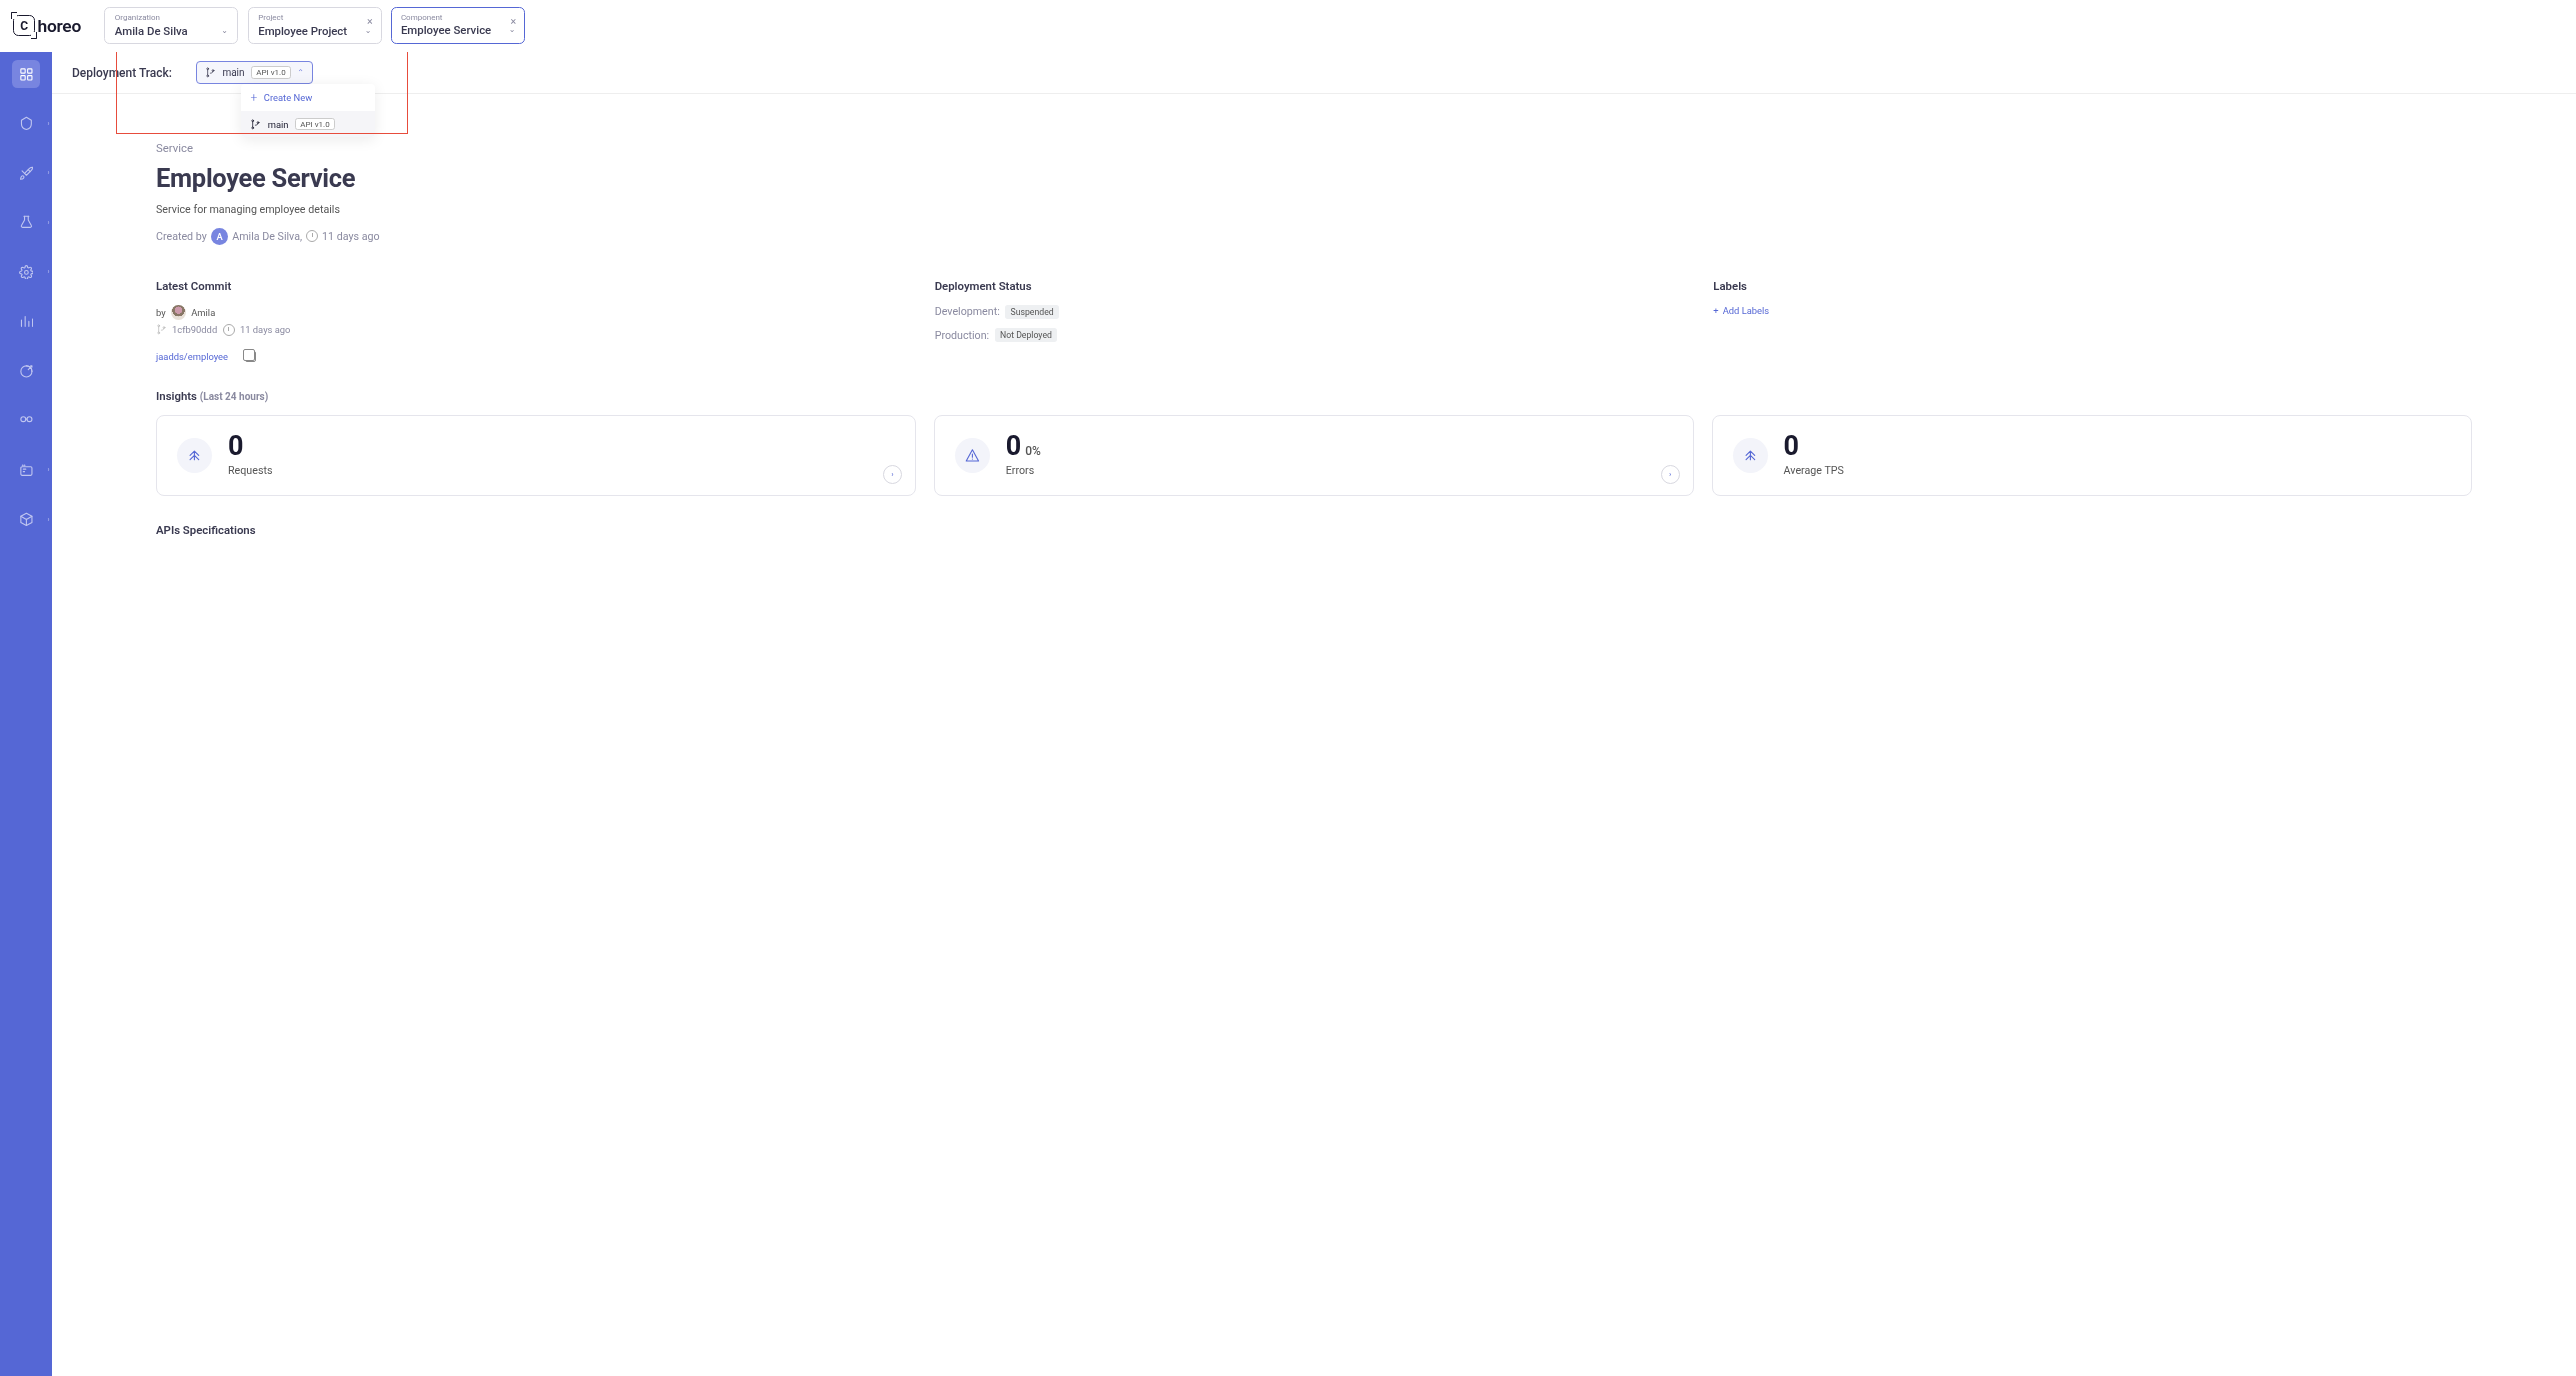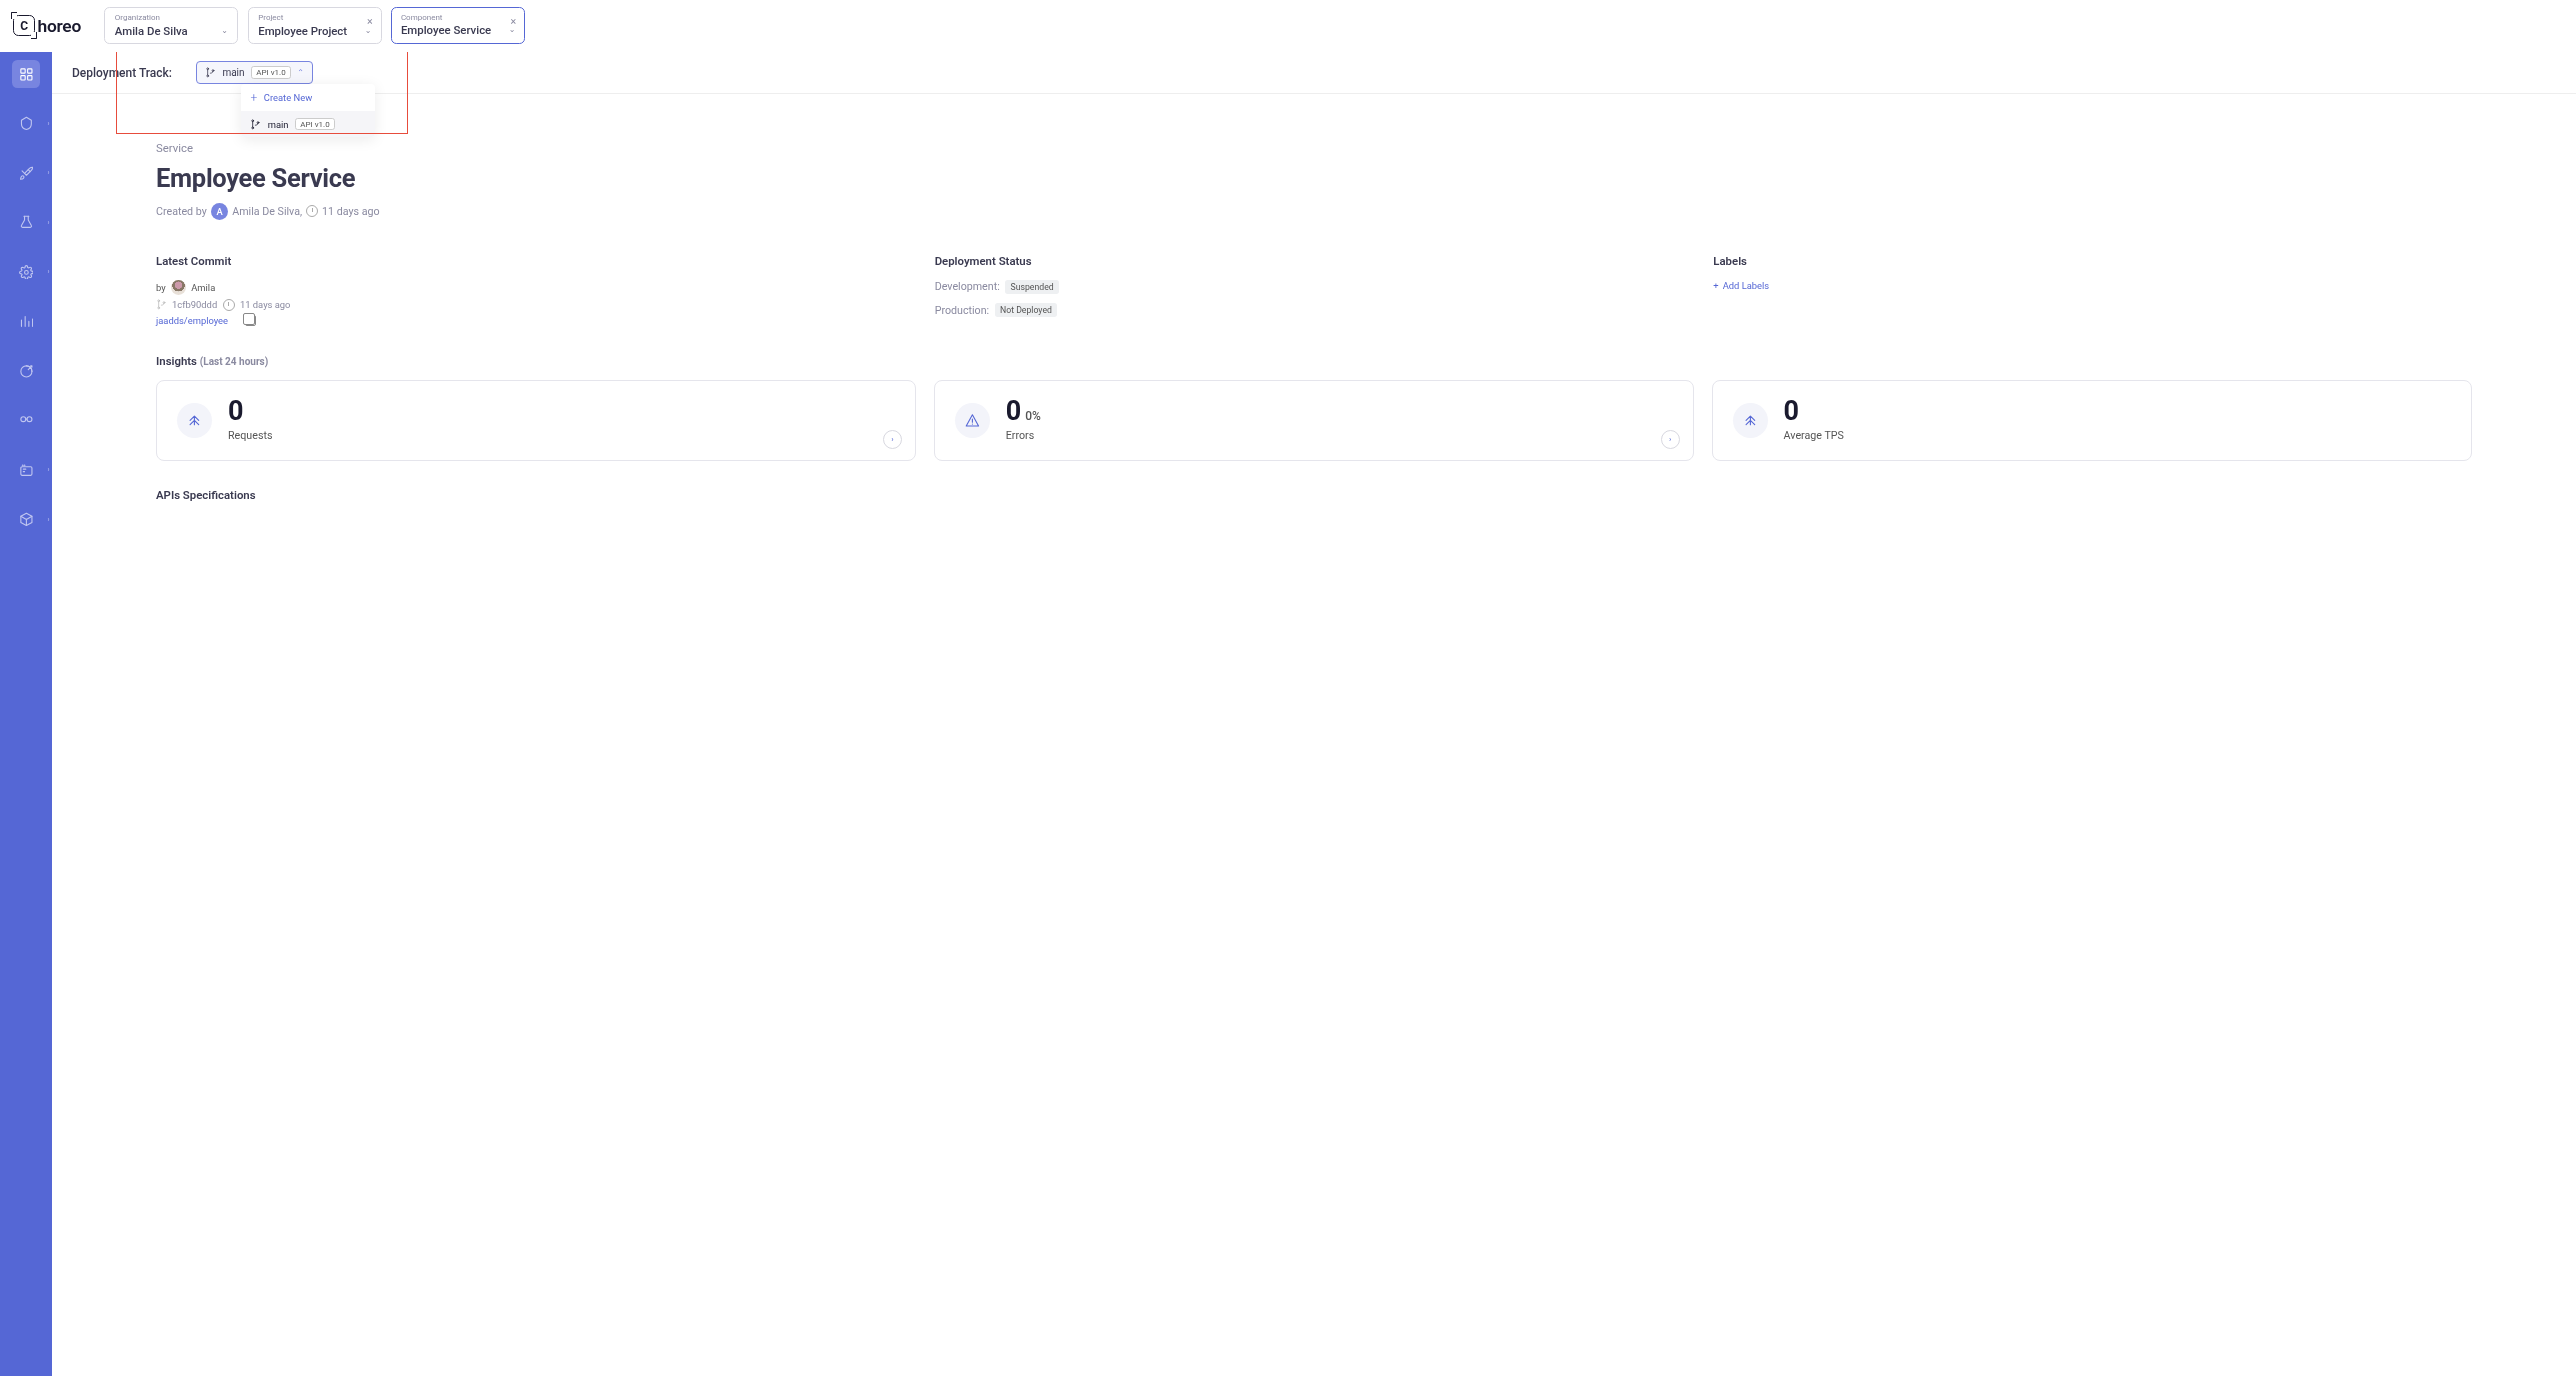--- a/index.html
+++ b/index.html
@@ -53,21 +53,21 @@
   .subtitle { color: #555; font-size: 10.7px; margin-bottom: 12px;}
   .meta { color: #8a8aa0; font-size: 10.7px; display: flex; align-items: center; gap: 4px; margin-bottom: 34px;}
   .avatar-badge { width: 17.4px; height: 17.4px; border-radius: 50%; background: #7885e0; color: #fff; display: inline-flex; align-items: center; justify-content: center; font-size: 9.4px; font-weight: 500;}
   .clock-icon { width: 12px; height: 12px; border: 1px solid #aaa; border-radius: 50%; display: inline-block; position: relative;}
   .clock-icon::after { content:''; position:absolute; top:2px; left:4.7px; width:1px; height:4px; background:#aaa; transform-origin: bottom; }
 
   .columns { display: grid; grid-template-columns: 1fr 1fr 1fr; gap: 20px; margin-bottom: 27px;}
   .col-title { font-size: 11.4px; font-weight: 600; color: #3a3a50; margin-bottom: 12px;}
   .commit-by { color: #555; display: flex; align-items: center; gap: 5.4px; margin-bottom: 4px;}
   .mini-avatar { width: 14.8px; height: 14.8px; border-radius: 50%; background: #ddd; display: inline-block; background: radial-gradient(circle at 50% 35%, #c9a 30%, #876 31%, #876 50%, transparent 51%), #e8e0d8;}
-  .commit-line { color: #8a8aa0; display: flex; align-items: center; gap: 5.4px; margin-bottom: 4px;}
+  .commit-line { color: #8a8aa0; display: flex; align-items: center; gap: 5.4px; margin-bottom: 15px;}
   .repo-link { color: #5567d5; display: flex; align-items: center; gap: 17px;}
   .copy-icon { width: 10.7px; height: 10.7px; border: 1px solid #888; border-radius: 2px; position: relative; display:inline-block;}
   .copy-icon::after { content:''; position:absolute; top:-2.7px; left:-2.7px; width:9.4px; height:9.4px; border:1px solid #888; border-radius:2px; background:#fff;}
 
   .status-row { color: #8a8aa0; font-size: 10.7px; margin-bottom: 9.4px; display: flex; align-items: center; gap: 5.4px;}
   .status-badge { background: #eef0f2; color: #555; font-size: 8.7px; padding: 2px 5.4px; border-radius: 2.7px;}
   .add-labels { color: #5567d5; display: flex; align-items: center; gap: 4px; cursor: pointer;}
 
   .insights-title { font-size: 11.4px; font-weight: 600; color: #3a3a50; margin-bottom: 12px;}
   .insights-sub { font-weight: 700; color: #8a8aa0; font-size: 10px;}
@@ -225,20 +225,21 @@
             </svg>
           <span>main</span>
           <span class="api-badge">API v1.0</span>
         </div>
       </div>
     </div>
 
     <div class="content">
       <div class="breadcrumb">Service</div>
       <h1 class="title">Employee Service</h1>
+      <div class="subtitle">Service for managing employee details</div>
       <div class="meta">
         <span>Created by</span>
         <span class="avatar-badge">A</span>
         <span>Amila De Silva,</span>
         <span class="clock-icon"></span>
         <span>11 days ago</span>
       </div>
 
       <div class="columns">
         <div>

